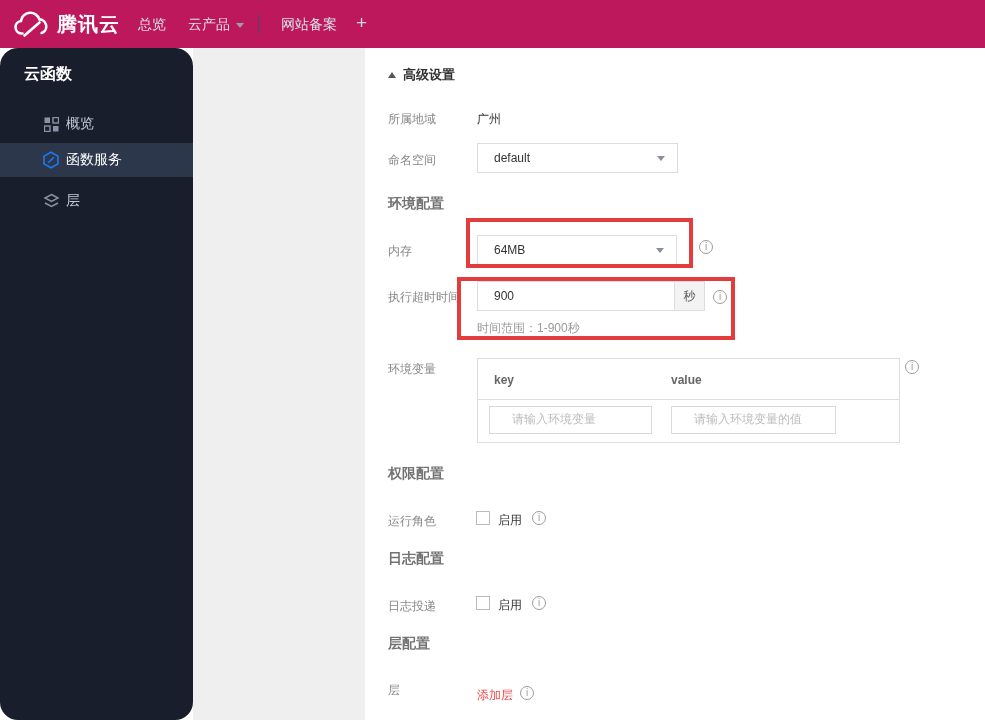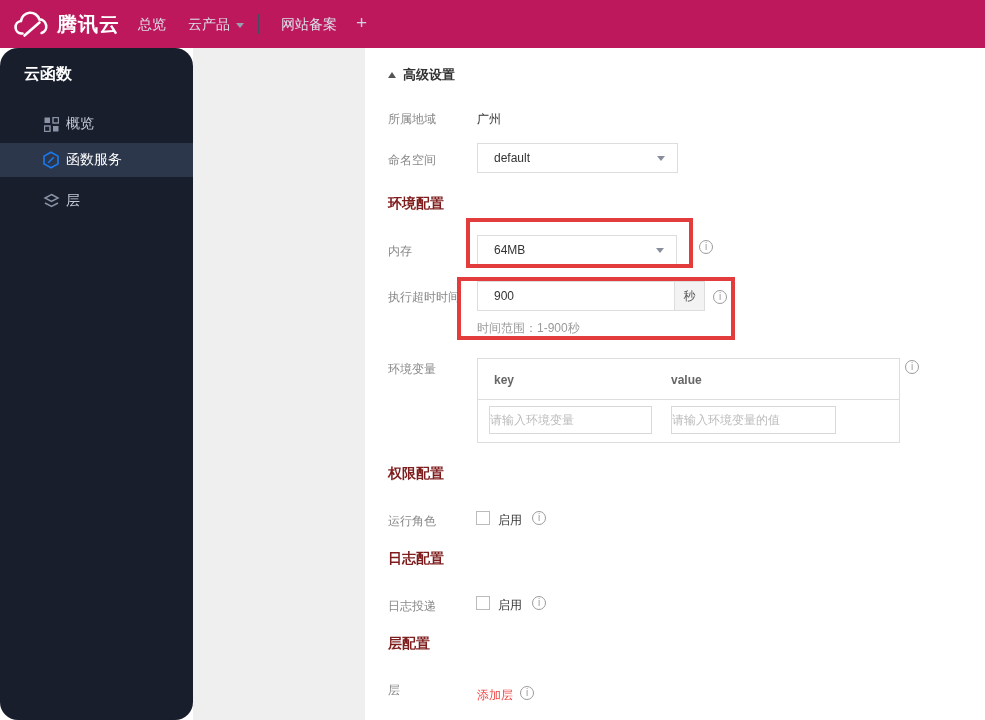--- a/index.html
+++ b/index.html
@@ -31,40 +31,40 @@
   .side-item-layers { top:136px; }
 
   
   .gray-panel { position:absolute; left:193px; top:48px; width:172px; height:672px; background:#efefef; }
 
   
   .content { position:absolute; left:365px; top:48px; width:620px; height:672px; background:#fff; }
   .abs { position:absolute; }
   .label { font-size:12px; color:#888; }
   .value { font-size:12px; color:#333; }
-  .section-h { font-size:14px; font-weight:bold; color:#7f1d1d; }
+  .section-h { font-size:14px; font-weight:bold; color:#737373; }
   .adv-toggle { left:23px; top:18px; font-size:13px; font-weight:600; color:#333; cursor:pointer; }
   .tri-up { display:inline-block; width:0; height:0; border-left:4px solid transparent; border-right:4px solid transparent; border-bottom:6px solid #555; margin-right:7px; position:relative; top:-1px; }
 
   .selectbox { border:1px solid #ddd; background:#fff; height:30px; line-height:28px; font-size:12px; color:#333; padding-left:16px; cursor:pointer; position:absolute; }
   .selectbox .arrow { position:absolute; right:12px; top:12px; width:0; height:0; border-left:4px solid transparent; border-right:4px solid transparent; border-top:5px solid #888f9c; }
 
   .info-icon { width:14px; height:14px; border:1px solid #9b9b9b; border-radius:50%; color:#9b9b9b; font-size:10px; line-height:12px; text-align:center; display:inline-block; cursor:pointer; background:#fff; }
 
   .timeout-wrap { left:112px; top:233px; width:228px; height:30px; border:1px solid #ddd; display:flex; background:#fff; }
   .timeout-input { flex:1; border:none; outline:none; font-size:12px; color:#333; padding-left:16px; font-family:inherit; min-width:0; }
   .unit-suffix { width:30px; background:#f3f3f3; border-left:1px solid #ddd; font-size:12px; color:#555; text-align:center; line-height:28px; }
   .hint { left:112px; top:272px; font-size:12px; color:#9a9a9a; }
 
   .env-table { left:112px; top:310px; width:423px; height:85px; border:1px solid #ddd; background:#fff; }
   .env-th { position:absolute; top:14px; font-size:12px; font-weight:bold; color:#666; }
   .env-th-key { left:16px; }
   .env-th-value { left:193px; }
   .env-head-line { position:absolute; left:0; top:40px; width:100%; height:1px; background:#ddd; }
-  .env-input { position:absolute; top:47px; height:28px; border:1px solid #d9d9d9; font-size:12px; color:#333; padding-left:0; outline:none; font-family:Liberation Serif, serif; }
+  .env-input { position:absolute; top:47px; height:28px; border:1px solid #d9d9d9; font-size:12px; color:#333; padding-left:22px; outline:none; font-family:Liberation Mono, monospace; }
   .env-input::placeholder { color:#bcbcbc; }
   .env-input-key { left:11px; width:163px; }
   .env-input-value { left:193px; width:165px; }
   .timeout-input::placeholder { color:#bcbcbc; }
 
   .checkbox { width:14px; height:14px; border:1px solid #bbb; background:#fff; display:inline-block; cursor:pointer; }
   .cb-label { font-size:12px; color:#333; cursor:pointer; }
 
   .link { font-size:12px; color:#ef4444; cursor:pointer; }
 

